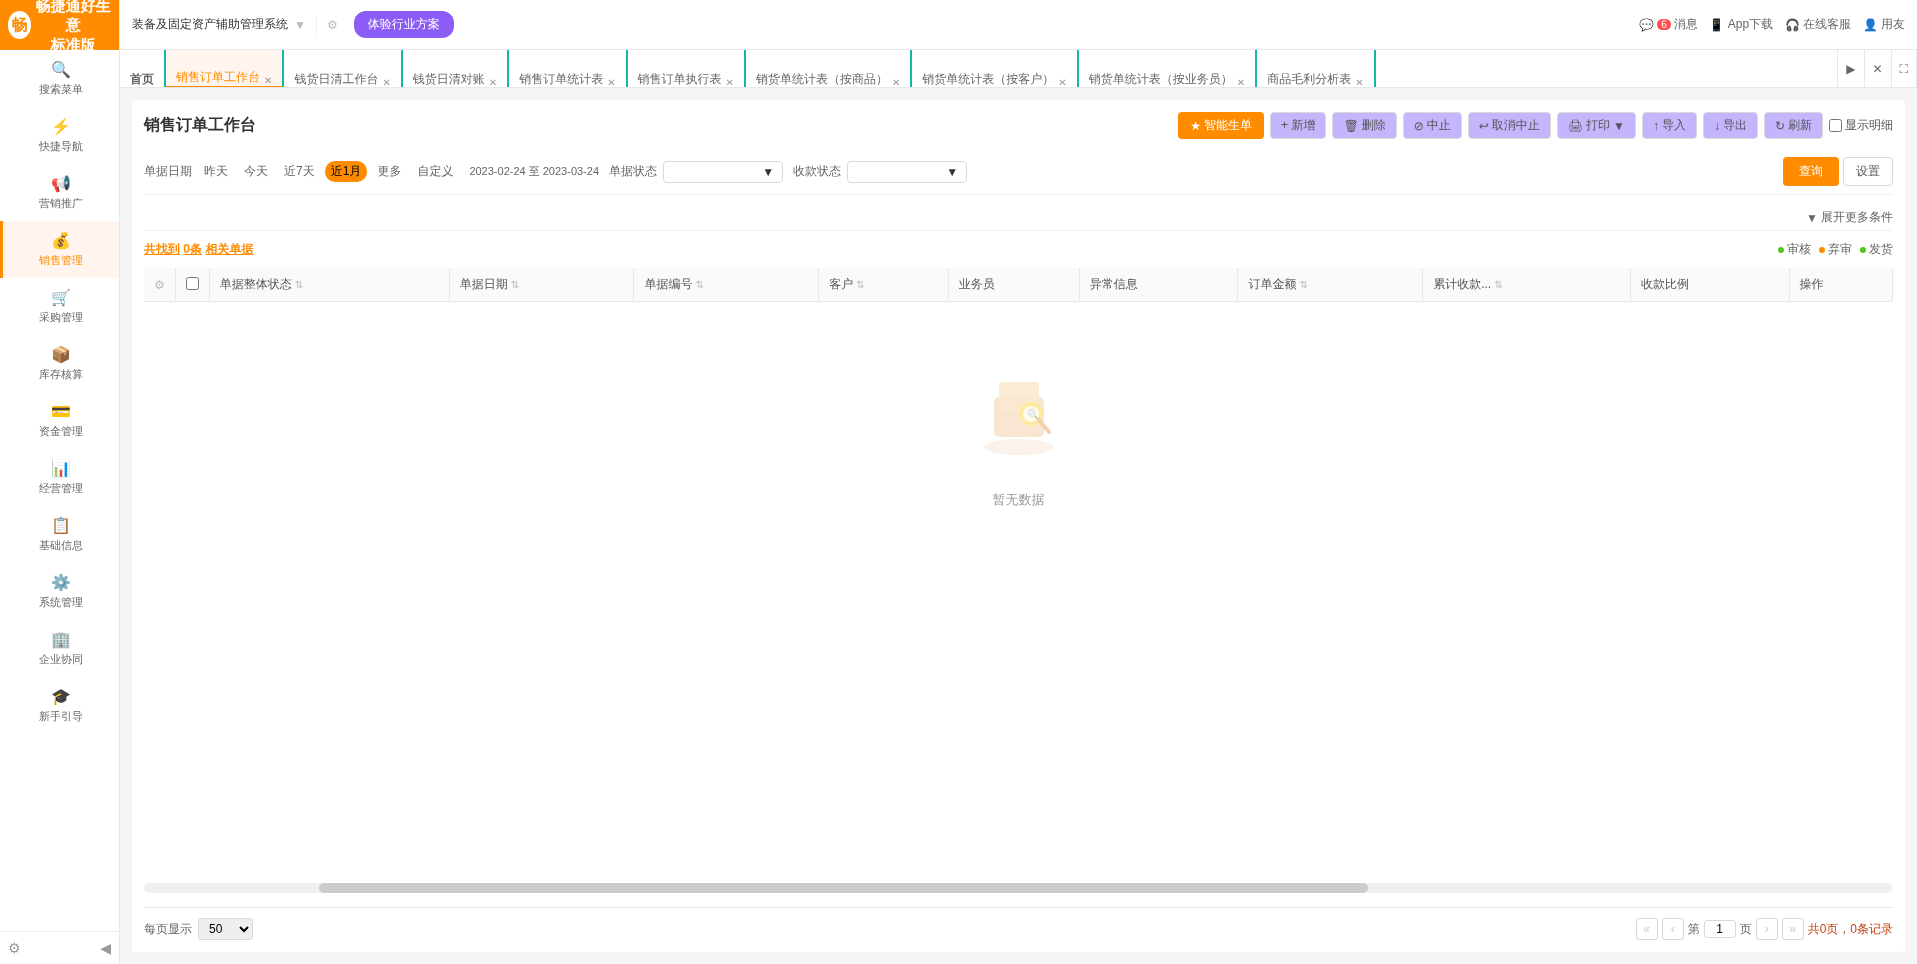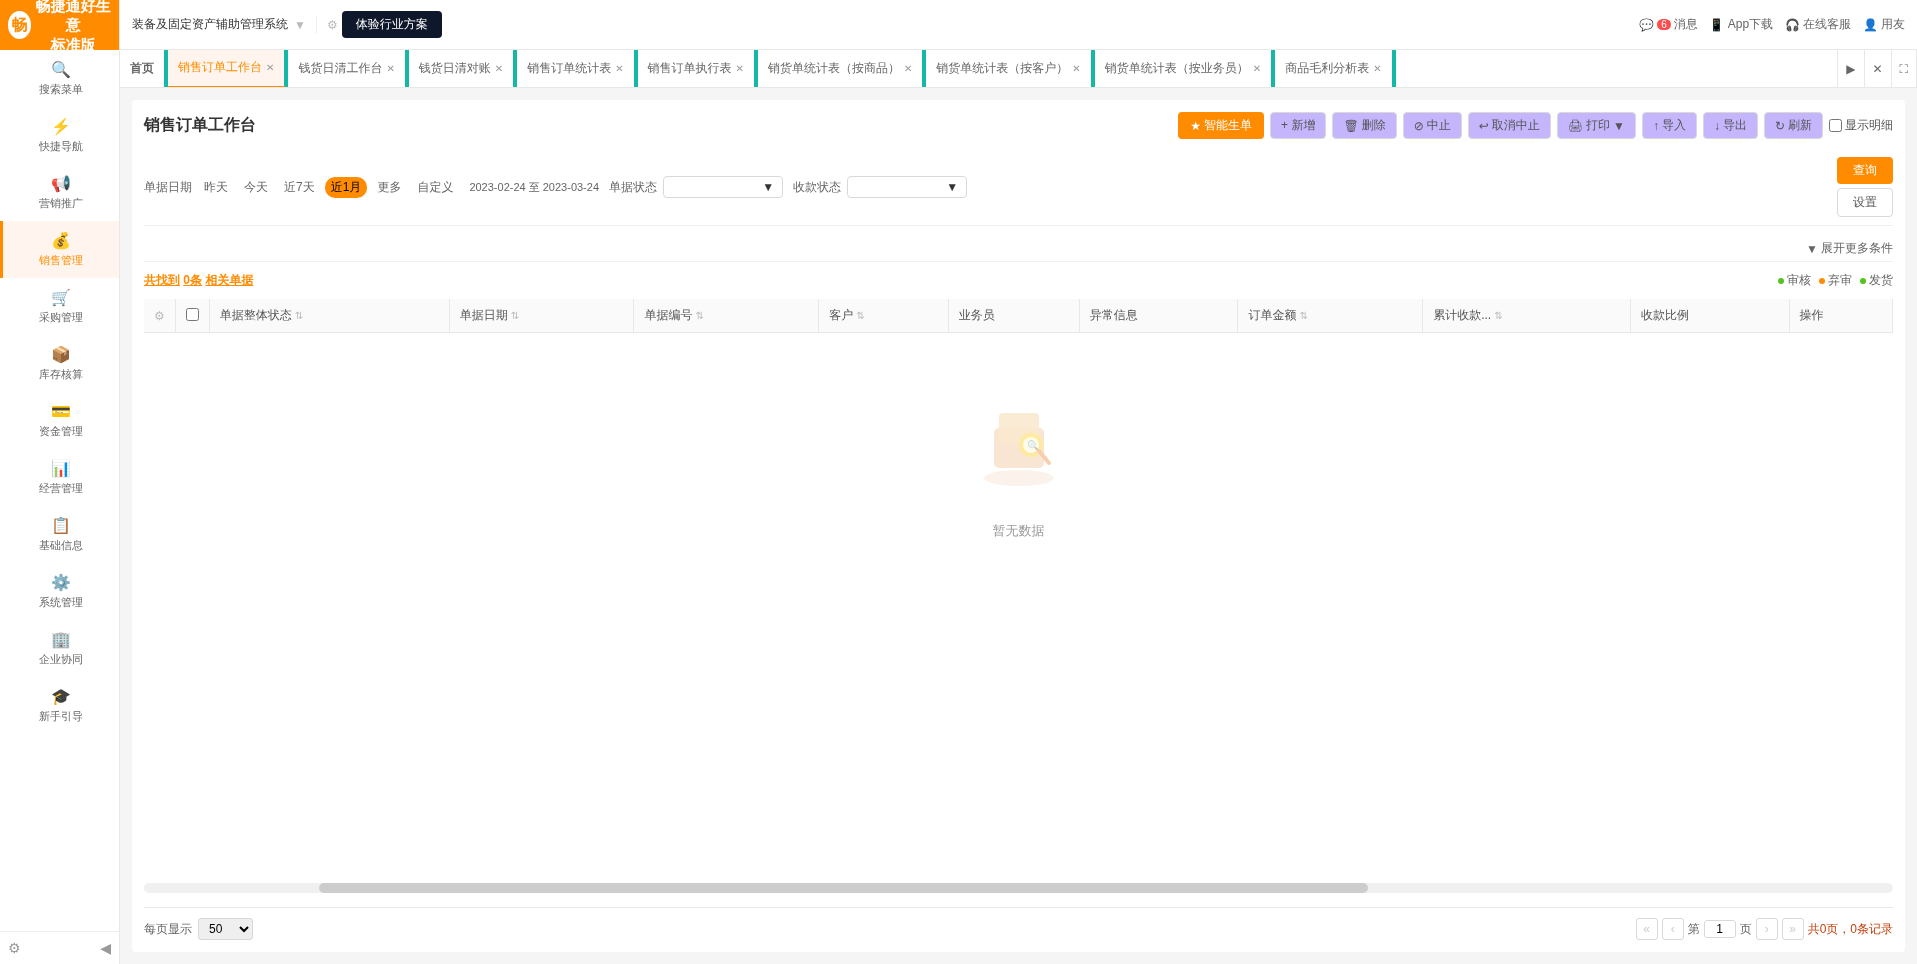--- a/index.html
+++ b/index.html
@@ -15,29 +15,29 @@
     .sidebar-item.active { background: #fff5ee; color: #ff8c00; border-left-color: #ff8c00; }
     .sidebar-item-icon { font-size: 16px; }
     .sidebar-item-label { font-size: 11px; text-align: center; }
     .sidebar-bottom { padding: 8px; display: flex; justify-content: space-between; border-top: 1px solid #eee; }
     .sidebar-bottom-btn { color: #999; cursor: pointer; font-size: 14px; }
 
     
     .main { flex: 1; display: flex; flex-direction: column; overflow: hidden; }
 
     
-    .top-header { height: 50px; background: #fff; border-bottom: 1px solid #e8e8e8; display: flex; align-items: center; padding: 14px 12px; gap: 4px; flex-shrink: 0; }
+    .top-header { height: 50px; background: #fff; border-bottom: 1px solid #e8e8e8; display: flex; align-items: center; padding: 14px 12px; gap: 16px; flex-shrink: 0; }
     .system-title-text { display: flex; align-items: center; gap: 6px; }
     .header-actions { display: flex; align-items: center; gap: 12px; margin-left: auto; }
     .header-action-item { display: flex; align-items: center; gap: 3px; color: #666; cursor: pointer; font-size: 12px; }
-    .btn-orange { background: #0f172a; color: #fff; border: none; padding: 5px 14px; border-radius: 4px; cursor: pointer; font-size: 12px; }
+    .btn-orange { background: #8b5cf6; color: #fff; border: none; padding: 5px 14px; border-radius: 12px; cursor: pointer; font-size: 12px; }
 
     
     .tab-bar { background: #fff; border-bottom: 1px solid #e8e8e8; display: flex; align-items: center; overflow: hidden; flex-shrink: 0; height: 38px; }
-    .tab-item { display: flex; align-items: center; padding: 0 10px; height: 38px; cursor: pointer; color: #666; border-right: 4px solid #14b8a6; white-space: nowrap; font-size: 12px; gap: 4px; flex-shrink: 0; }
+    .tab-item { display: flex; align-items: flex-end; padding: 0 10px; height: 38px; cursor: pointer; color: #666; border-right: 2px solid #14b8a6; white-space: nowrap; font-size: 12px; gap: 4px; flex-shrink: 0; }
     .tab-item.active { background: #fff5ee; color: #ff8c00; border-bottom: 2px solid #ff8c00; }
     .tab-item.home { background: #fff; font-weight: bold; }
     .tab-close { color: #999; font-size: 10px; cursor: pointer; }
     .tab-bar-actions { margin-left: auto; display: flex; align-items: center; border-left: 1px solid #e8e8e8; }
     .tab-bar-btn { padding: 0 8px; height: 38px; display: flex; align-items: center; cursor: pointer; color: #666; border-right: 1px solid #e8e8e8; }
 
     
     .content { flex: 1; overflow: auto; padding: 12px; background: #f5f5f5; display: flex; flex-direction: column; gap: 8px; }
 
     
@@ -324,21 +324,21 @@
             <span>▼</span>
           </div>
         </div>
         <div class="search-item">
           <span class="search-label">收款状态</span>
           <div class="select-input">
             <span></span>
             <span>▼</span>
           </div>
         </div>
-        <div style="margin-left:auto;display:flex;flex-direction:column;gap:4px;">
+        <div style="margin-left:auto;display:flex;flex-direction:row;gap:4px;">
           <button class="btn-query">查询</button>
           <button class="btn-setting">设置</button>
         </div>
       </div>
       <div style="display:flex;align-items:center;justify-content:center;padding:4px 0;border-bottom:1px solid #f0f0f0;">
         <span class="expand-btn">
           <span>▼</span>
           <span>展开更多条件</span>
         </span>
       </div>

